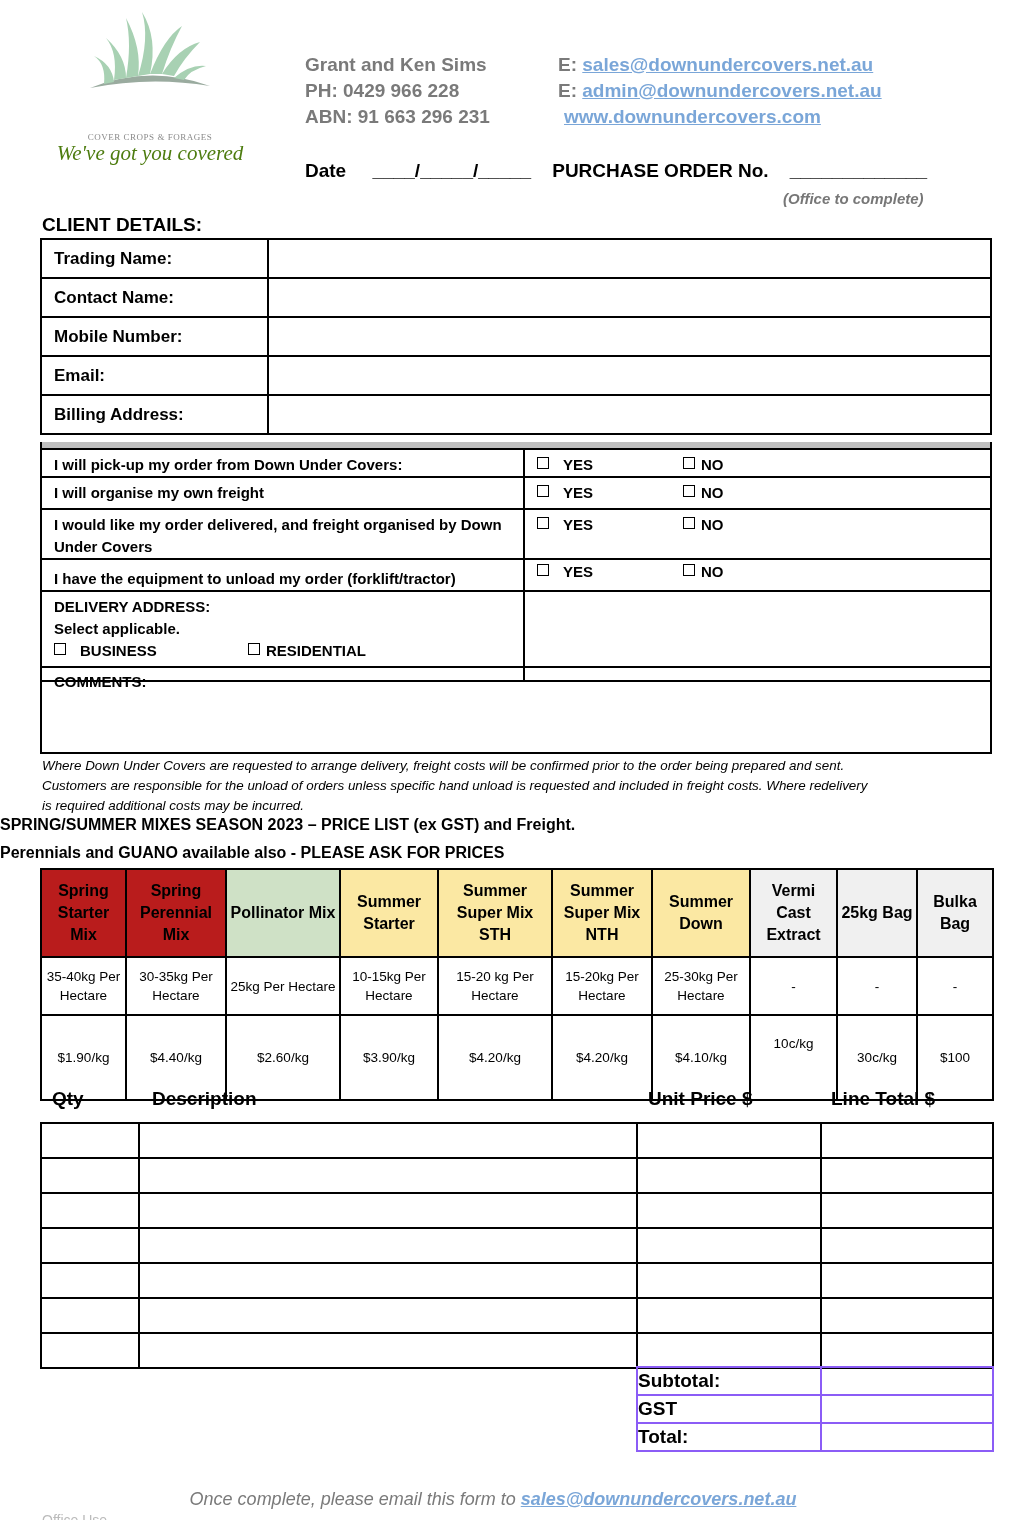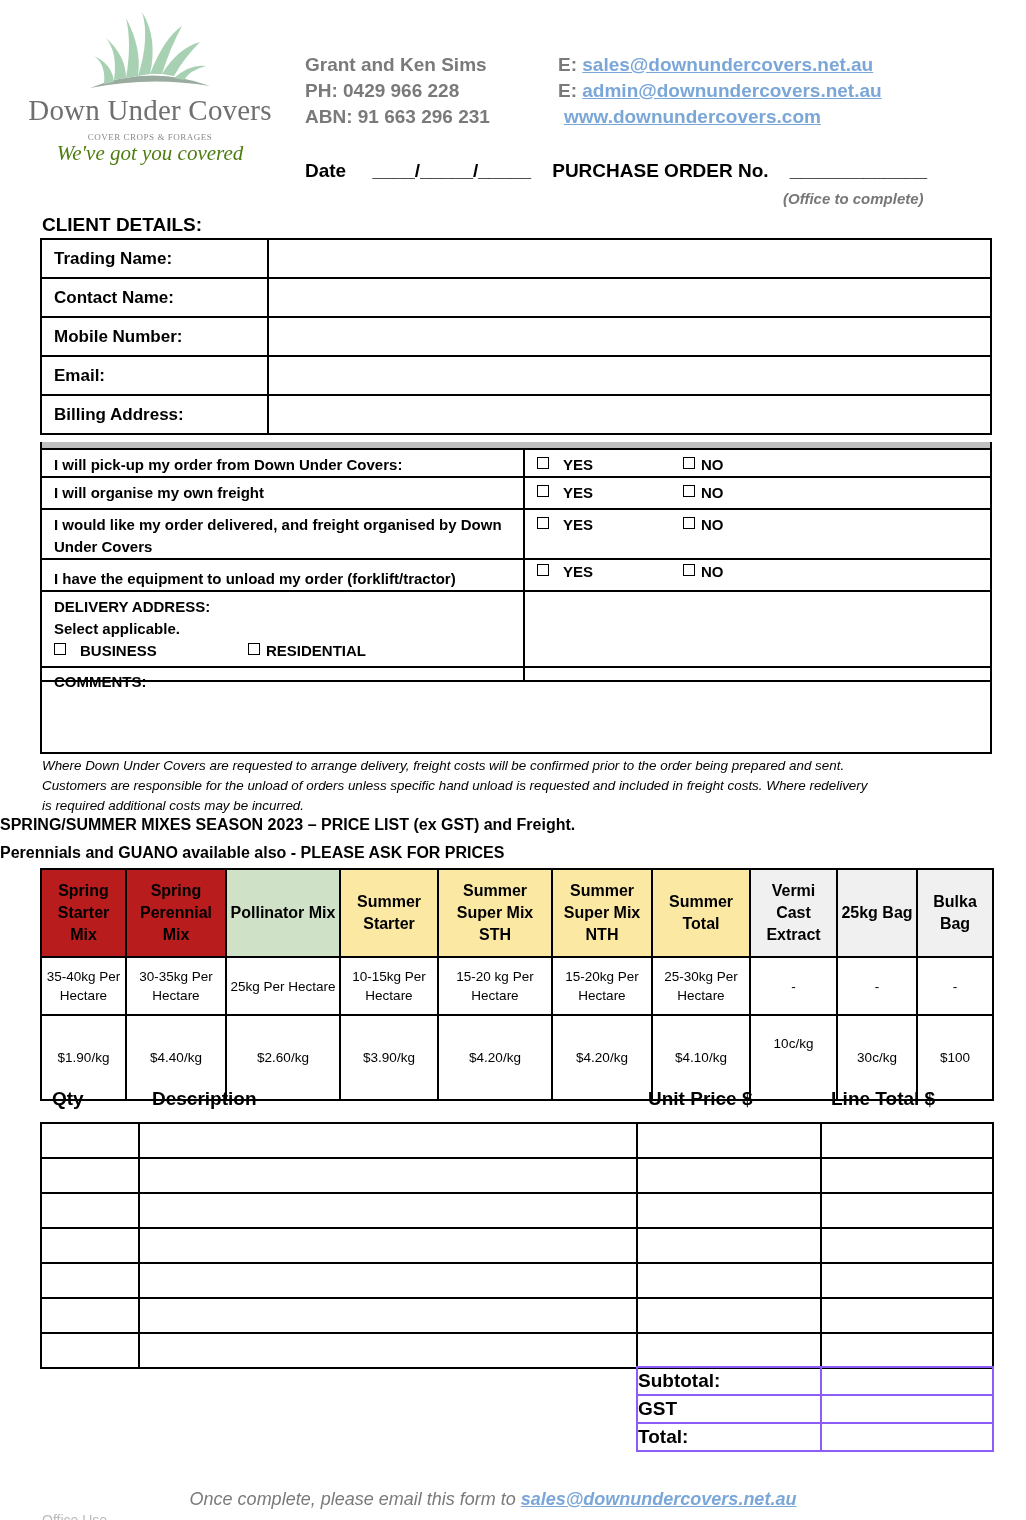--- a/index.html
+++ b/index.html
@@ -70,21 +70,20 @@
   <svg width="272" height="90" viewBox="0 0 272 90" style="position:absolute;left:0;top:0">
     <path d="M76 80 Q136 56 196 78 Q136 68 76 80 Z" fill="#9aab9f"></path>
     <path d="M100 72 Q104 45 92 30 Q112 48 112 70 Z" fill="#a8d1b3"></path>
     <path d="M112 70 Q118 35 112 10 Q128 40 124 68 Z" fill="#a8d1b3"></path>
     <path d="M124 68 Q136 30 128 4 Q144 30 136 66 Z" fill="#a8d1b3"></path>
     <path d="M136 66 Q150 30 168 18 Q156 40 148 66 Z" fill="#a8d1b3"></path>
     <path d="M148 66 Q164 40 186 34 Q170 50 160 68 Z" fill="#a8d1b3"></path>
     <path d="M90 76 Q92 56 80 48 Q98 56 100 74 Z" fill="#a8d1b3"></path>
     <path d="M160 70 Q176 56 192 58 Q176 62 170 72 Z" fill="#a8d1b3"></path>
   </svg>
-  <div class="logo-name">Down Under Covers</div>
   <div class="logo-sub">COVER CROPS &amp; FORAGES</div>
   <div class="logo-tag">We've got you covered</div>
 </div>
 
 <div class="abs contact c-left">
   <div>Grant and Ken Sims</div>
   <div>PH:  0429 966 228</div>
   <div>ABN:  91 663 296 231</div>
 </div>
 <div class="abs contact c-right">
@@ -179,21 +178,21 @@
       <col style="width:76px">
   </colgroup>
   <tbody>
       <tr class="head">
     <td class="blue">Spring Starter Mix</td>
     <td class="blue">Spring Perennial Mix</td>
     <td class="green">Pollinator Mix</td>
     <td class="yellow">Summer Starter</td>
     <td class="yellow">Summer Super Mix STH</td>
     <td class="yellow">Summer Super Mix NTH</td>
-    <td class="yellow">Summer Total</td>
+    <td class="yellow">Summer Down</td>
     <td class="lgray">Vermi Cast Extract</td>
     <td class="lgray">25kg Bag</td>
     <td class="lgray">Bulka Bag</td>
   </tr>
   <tr class="rate">
     <td>35-40kg Per Hectare</td>
     <td>30-35kg Per Hectare</td>
     <td>25kg Per Hectare</td>
     <td>10-15kg Per Hectare</td>
     <td>15-20 kg Per Hectare</td>

